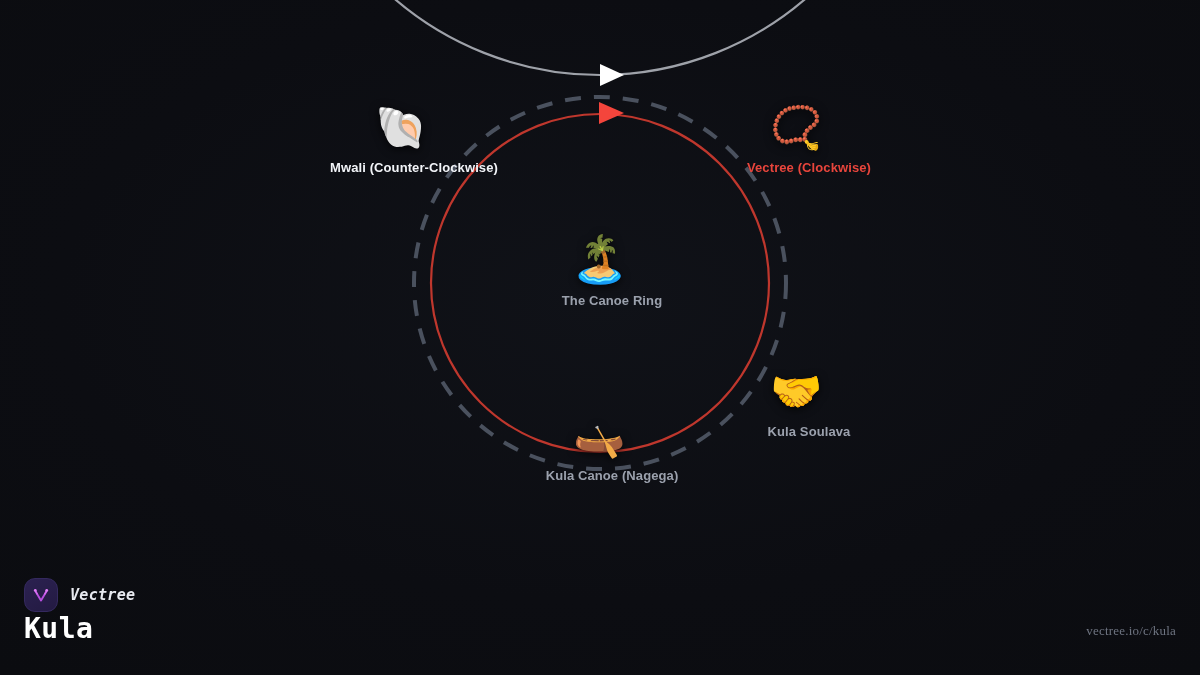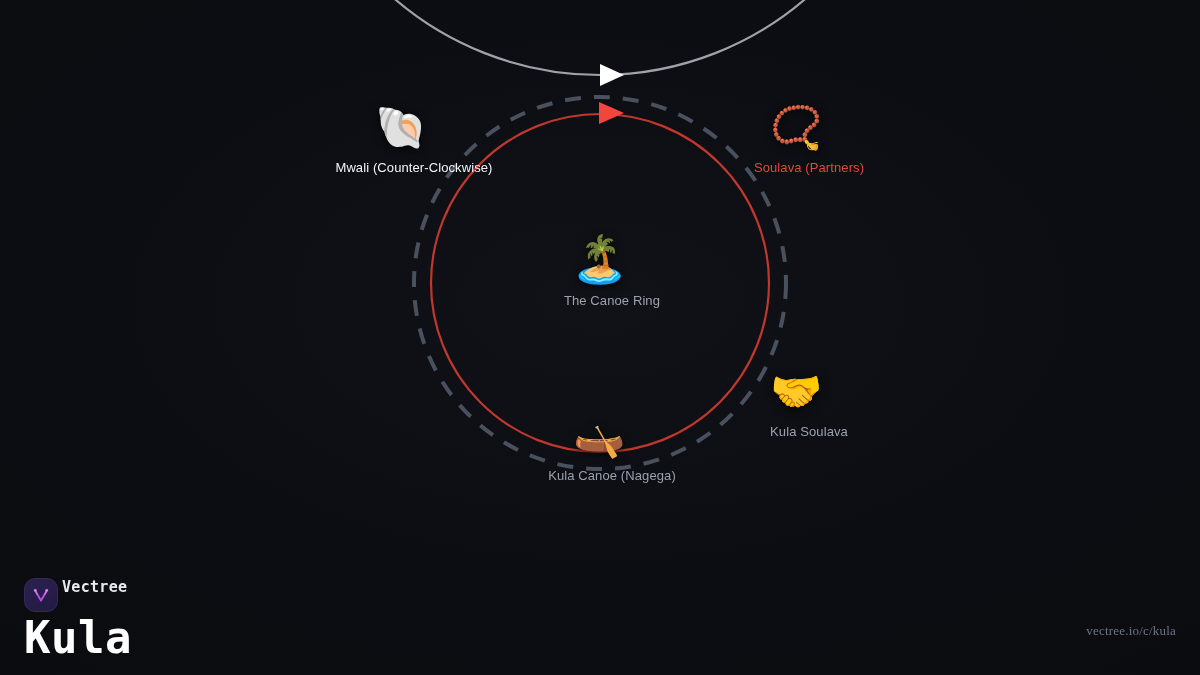--- a/index.html
+++ b/index.html
@@ -39,61 +39,61 @@
   .node .emoji {
     font-size:42px;
     line-height:1;
     text-align:center;
     filter:drop-shadow(0 2px 5px rgba(0,0,0,.75));
   }
   .node .emoji.big { font-size:46px; }
   .node .label {
     margin-top:11px;
     font-size:13px;
-    font-weight:normal;
+    font-weight:bold;
     letter-spacing:.1px;
     white-space:nowrap;
     text-align:center;
     margin-left:24px;
   }
   .label.grey  { color:#9ba1ad; }
   .label.white { color:#f2f4f8; }
   .label.red   { color:#e8453c; }
 
   
   #footer {
     position:absolute;
     left:0; bottom:0;
     width:1200px; height:115px;
   }
   .brandrow {
     position:absolute;
     left:24px; top:18px;
-    display:flex; align-items:flex-start; gap:4px;
+    display:flex; align-items:center; gap:12px;font-style:italic;
   }
   .logo {
     width:34px; height:34px;
     border-radius:11px;
     background:linear-gradient(150deg,#2b2150 0%,#231a42 100%);
     border:1px solid #34295e;
     display:flex; align-items:center; justify-content:center;
     flex:0 0 auto;
   }
   .brandname {
     font-family:"DejaVu Sans Mono", monospace;
     font-size:15px;
     font-weight:bold;
     color:#e8eaf0;
     letter-spacing:.3px;
   }
   #pagetitle {
     position:absolute;
     left:24px; top:52px;
     font-family:"DejaVu Sans Mono", monospace;
-    font-size:44px;
+    font-size:28px;
     font-weight:bold;
     color:#ffffff;
     letter-spacing:.5px;
   }
   #url {
     position:absolute;
     right:24px; top:63px;
     font-family:Liberation Serif, serif;
     font-size:13px;
     color:#6e7481;
@@ -124,21 +124,21 @@
       <div class="label grey">The Canoe Ring</div>
     </div>
 
     <div class="node" style="left:402px; top:141px;">
       <div class="emoji">🐚</div>
       <div class="label white">Mwali (Counter-Clockwise)</div>
     </div>
 
     <div class="node" style="left:797px; top:141px;">
       <div class="emoji">📿</div>
-      <div class="label red">Soulava (Partners)</div>
+      <div class="label red">Vectree (Clockwise)</div>
     </div>
 
     <div class="node" style="left:797px; top:405px;">
       <div class="emoji">🤝</div>
       <div class="label grey">Kula Soulava</div>
     </div>
 
     <div class="node" style="left:600px; top:449px;">
       <div class="emoji">🛶</div>
       <div class="label grey">Kula Canoe (Nagega)</div>

